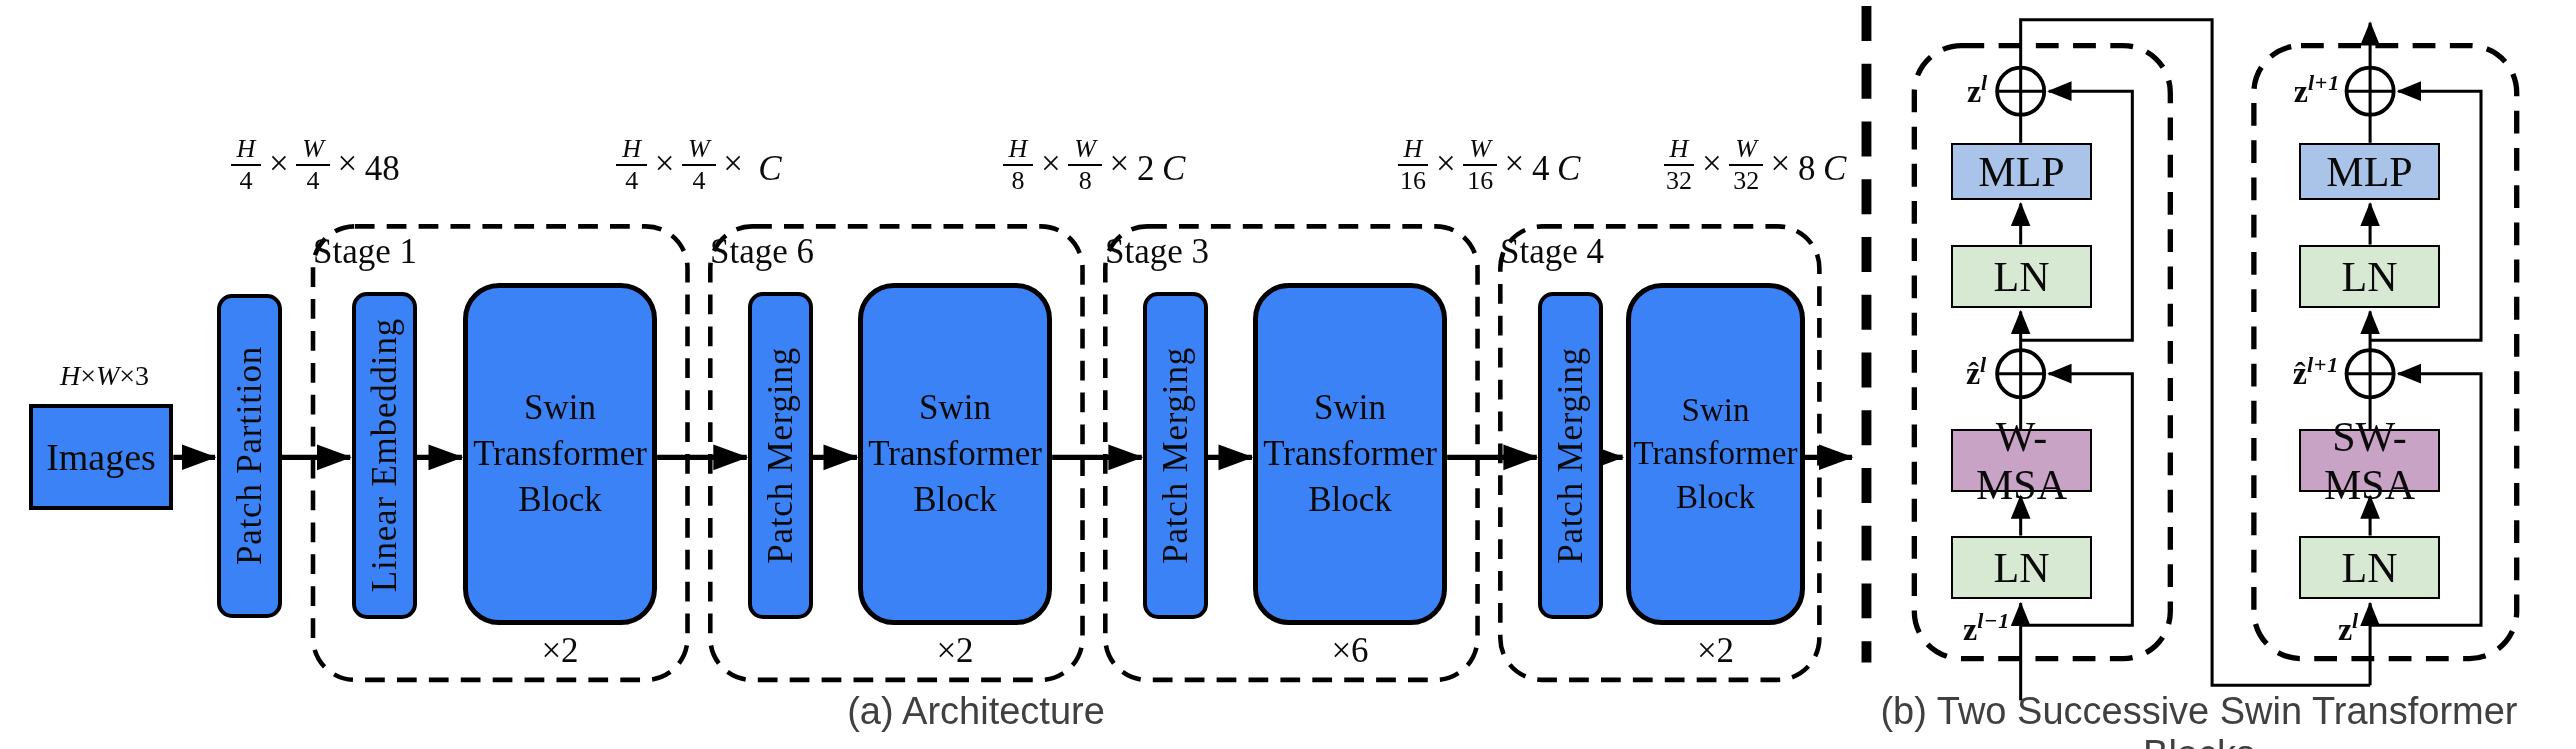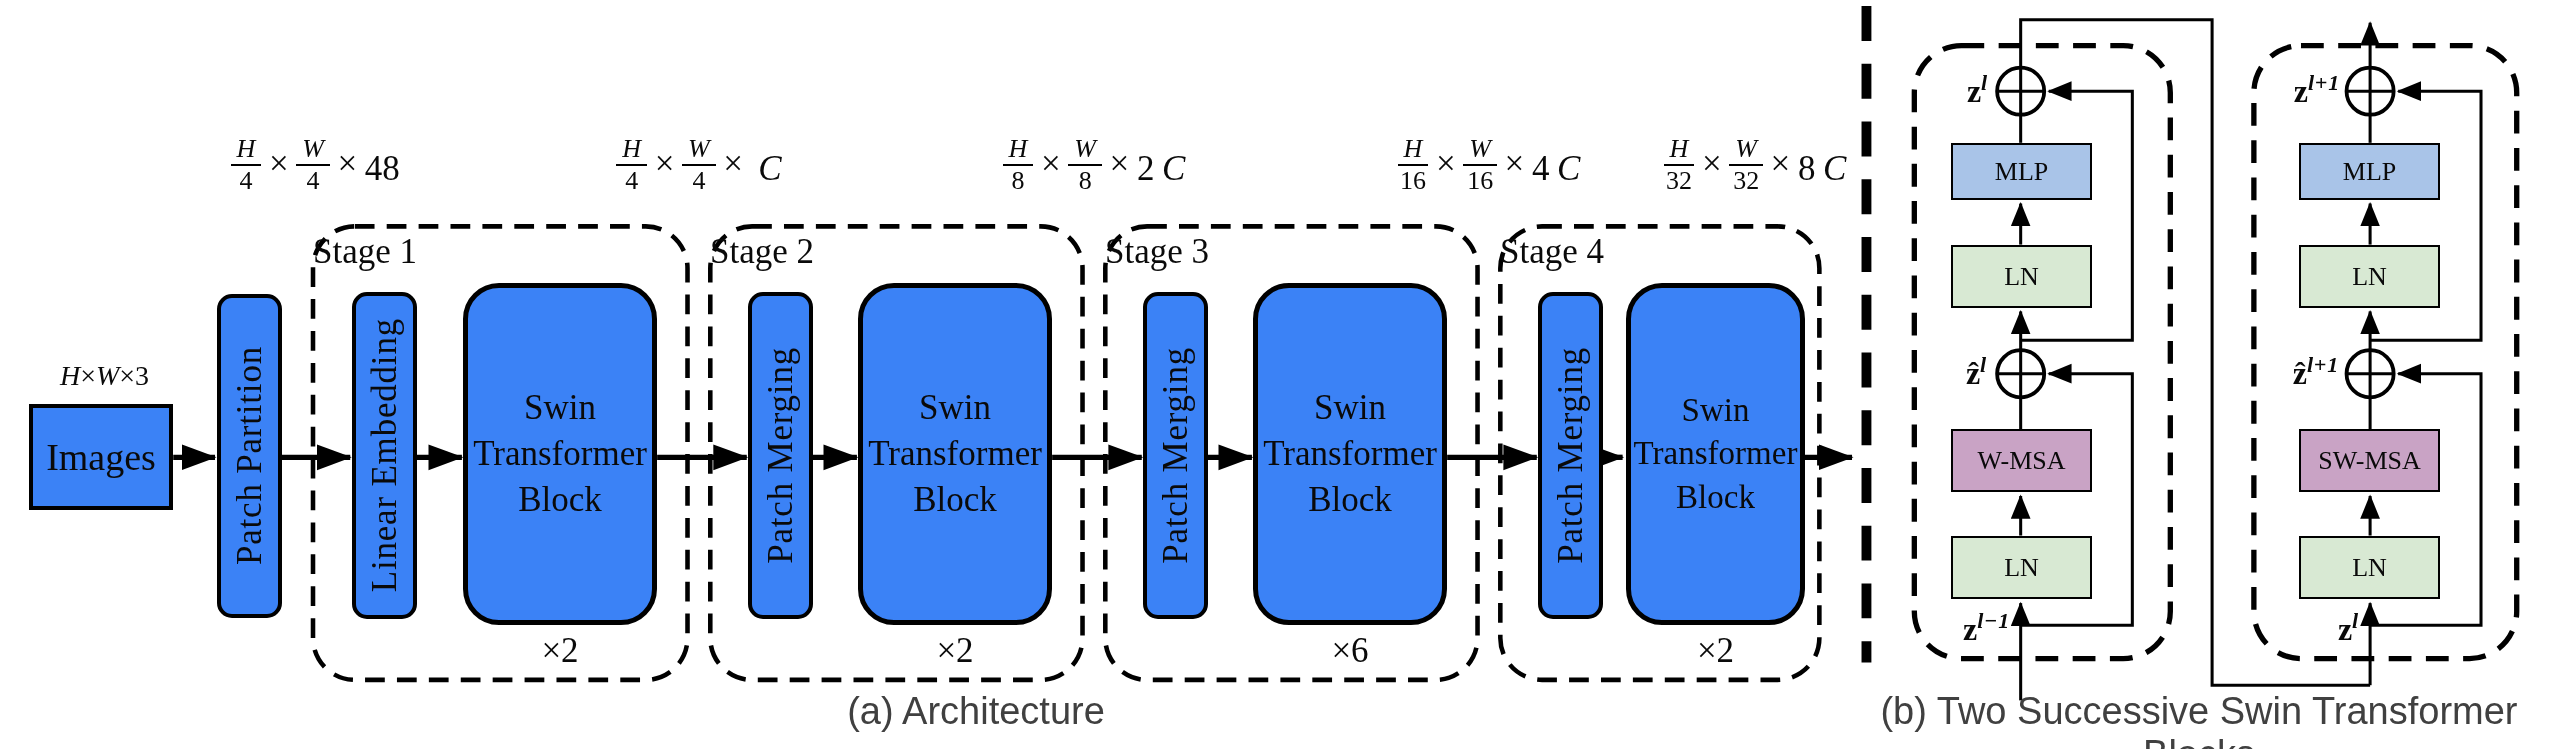--- a/index.html
+++ b/index.html
@@ -26,21 +26,21 @@
   .frac{display:inline-flex;flex-direction:column;align-items:center;font-size:26px;line-height:1.08;}
   .frac .num{font-style:italic;border-bottom:2.3px solid #000;padding:0 6px 0.8px 6px;}
   .frac .den{padding-top:0.8px;}
   .coef{padding-bottom:6px;}
   .var{font-style:italic;padding-bottom:6px;}
   .hw{font-size:28px;text-align:center;}
   .hw i{font-style:italic;}
 
   
   .cblock{display:flex;align-items:center;justify-content:center;border:2.3px solid #000;
-          font-size:26px;text-align:center;}
+          font-size:42px;text-align:center;}
 
   
   .zlab{font-size:32px;font-weight:700;text-align:right;}
   .zlab sup{font-size:22px;font-weight:700;font-style:italic;letter-spacing:0.8px;}
 
   .cap{font-family:"Liberation Sans","DejaVu Sans",sans-serif;font-size:38px;text-align:center;color:#404040;}
 </style>
 </head>
 <body>
 
@@ -208,21 +208,21 @@
     <span class="frac">
         <span class="num">W</span>
         <span class="den">32</span>
       </span>
     <span class="xs">×</span>
     <span class="coef">8</span>
       <span class="var">C</span>
   </div>
 
   <div class="abs stage-label" style="left:313px;top:232px;width:375px;">Stage 1</div>
-  <div class="abs stage-label" style="left:710px;top:232px;width:372px;">Stage 2</div>
+  <div class="abs stage-label" style="left:710px;top:232px;width:372px;">Stage 6</div>
   <div class="abs stage-label" style="left:1105px;top:232px;width:372px;">Stage 3</div>
   <div class="abs stage-label" style="left:1500px;top:232px;width:319px;">Stage 4</div>
 
   <div class="abs box rbox" style="left:352px;top:292px;width:65px;height:327px;">
     <span class="vtext">Linear Embedding</span>
   </div>
   <div class="abs box swin" style="left:463px;top:283px;width:194px;height:342px;">
     <span class="txt">Swin
 Transformer
 Block</span>

